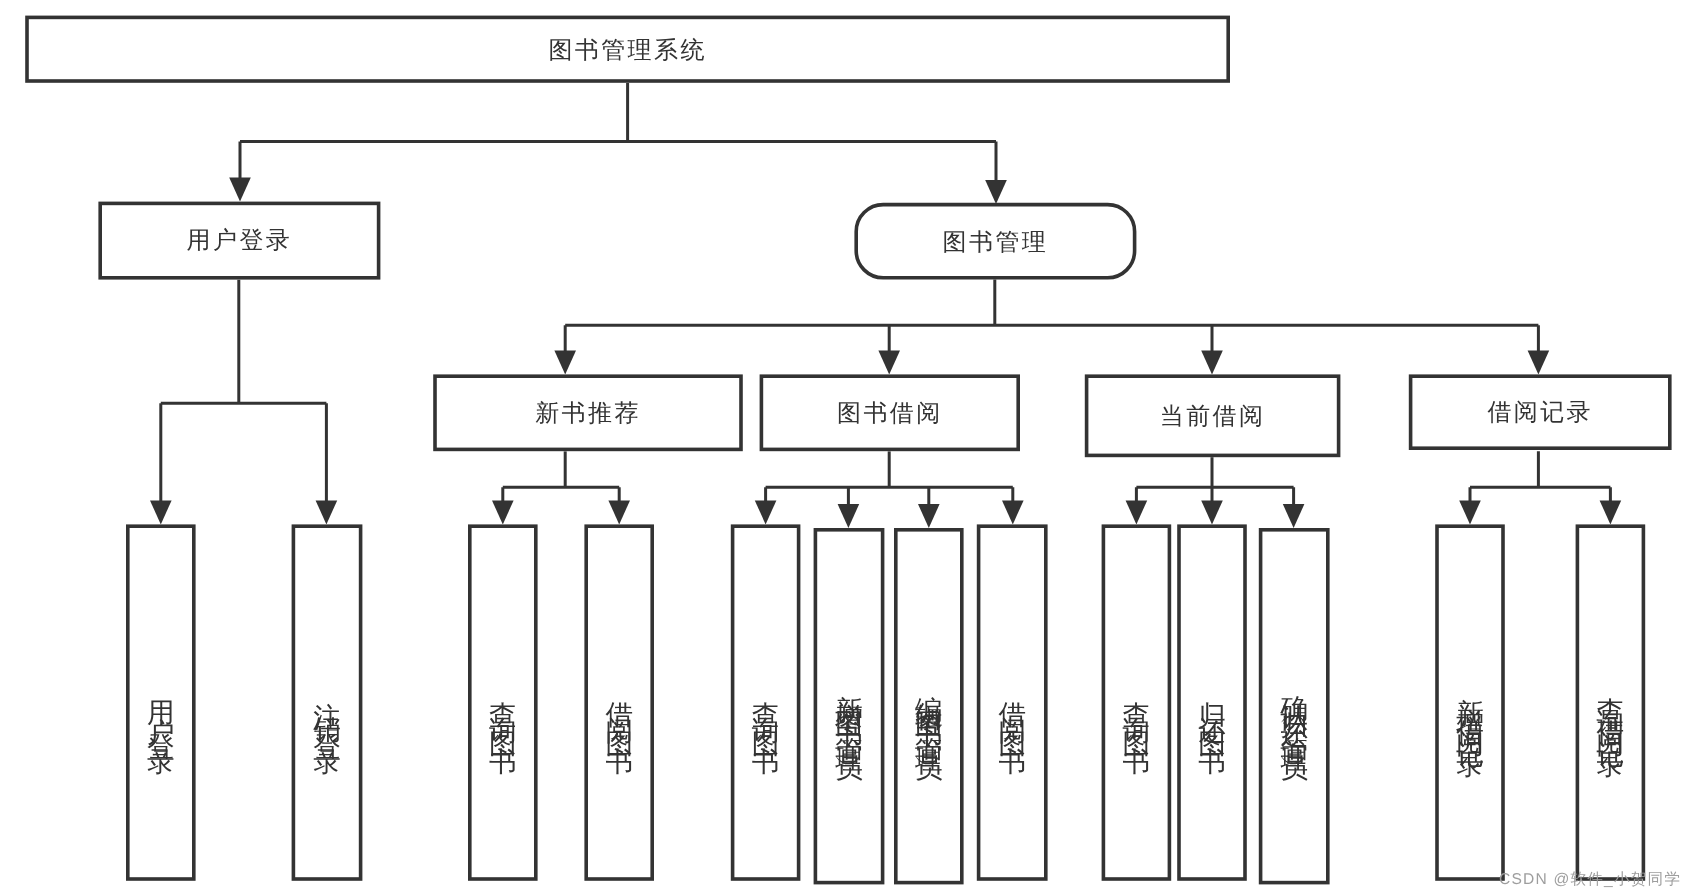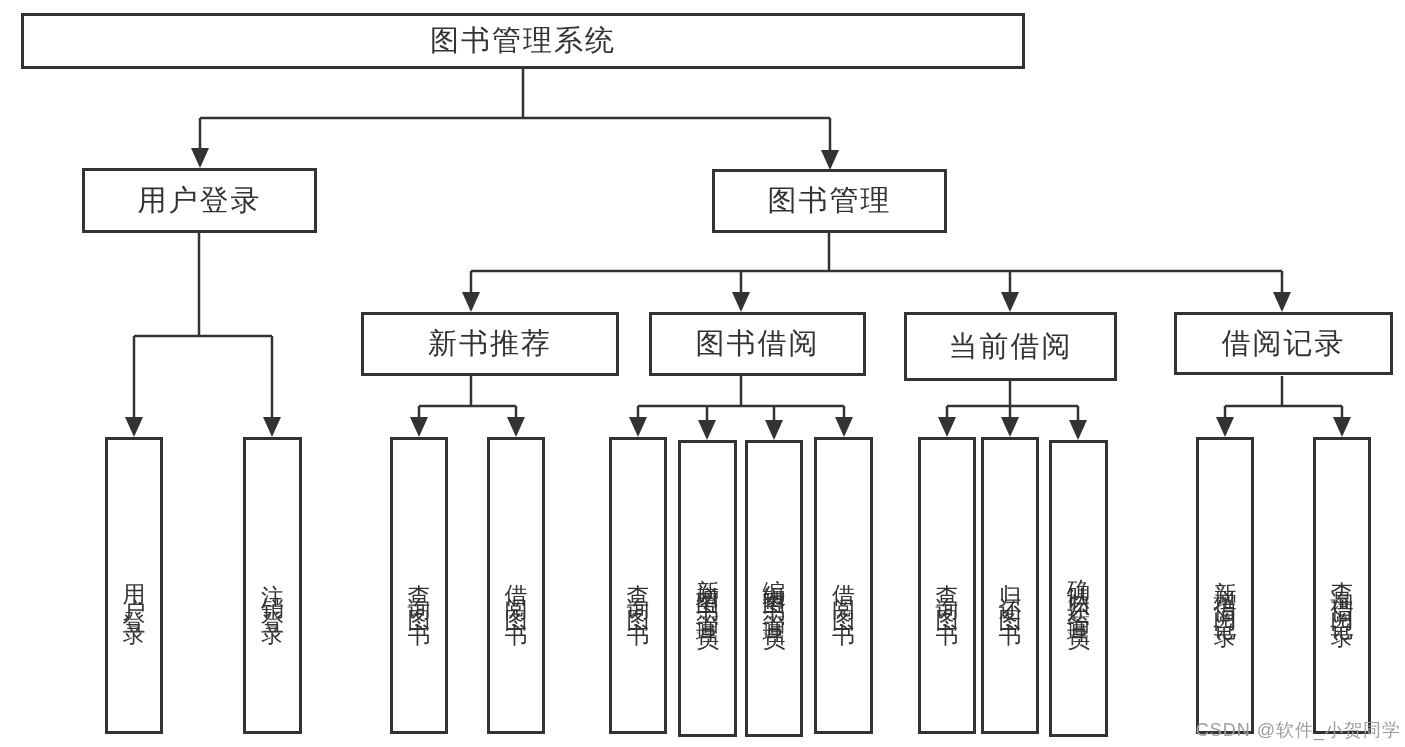--- a/index.html
+++ b/index.html
@@ -21,39 +21,39 @@
     position: absolute;
     box-sizing: border-box;
     border: 3px solid #333333;
     background: #ffffff;
     display: flex;
     align-items: center;
     justify-content: center;
     color: #333333;
   }
   .h-node .node-label {
-    font-size: 29px;
+    font-size: 20px;
     letter-spacing: 2px;
     white-space: nowrap;
   }
   .v-node { height: 297px; }
   .v-node .node-label {
     writing-mode: vertical-rl;
     text-orientation: mixed;
     font-size: 23px;
     line-height: 1;
   }
   .ls4 .node-label { letter-spacing: 13px; margin-bottom: -13px; }
   .ls6 .node-label { letter-spacing: 9px;  margin-bottom: -9px; }
   .ls9 .node-label { letter-spacing: 7px;  margin-bottom: -7px; }
   .watermark {
     position: absolute;
     right: 4px;
     bottom: 5px;
-    font-size: 18px;
+    font-size: 13px;
     color: #9e9e9e;
     letter-spacing: 1px;
     white-space: nowrap;
   }
 </style>
 </head>
 <body>
 
 <div class="canvas">
 
@@ -88,28 +88,28 @@
     </g>
   </svg>
 
   <div class="node h-node" style="left:21px; top:13px; width:1004px; height:56px;">
     <span class="node-label">图书管理系统</span>
   </div>
 
   <div class="node h-node" style="left:82px; top:168px; width:235px; height:65px;">
     <span class="node-label">用户登录</span>
   </div>
-  <div class="node h-node" style="left:712px; top:169px; width:235px; height:64px;">
+  <div class="node h-node" style="left:712px; top:169px; width:235px; height:64px;border-radius:24px;">
     <span class="node-label">图书管理</span>
   </div>
 
   <div class="node h-node" style="left:361px; top:312px; width:258px; height:64px;">
     <span class="node-label">新书推荐</span>
   </div>
-  <div class="node h-node" style="left:633px; top:312px; width:217px; height:64px;margin-left:16px;">
+  <div class="node h-node" style="left:633px; top:312px; width:217px; height:64px;">
     <span class="node-label">图书借阅</span>
   </div>
   <div class="node h-node" style="left:904px; top:312px; width:213px; height:69px;">
     <span class="node-label">当前借阅</span>
   </div>
   <div class="node h-node" style="left:1174px; top:312px; width:219px; height:63px;">
     <span class="node-label">借阅记录</span>
   </div>
 
   <div class="node v-node ls4" style="left:105px; top:437px; width:58px;">

